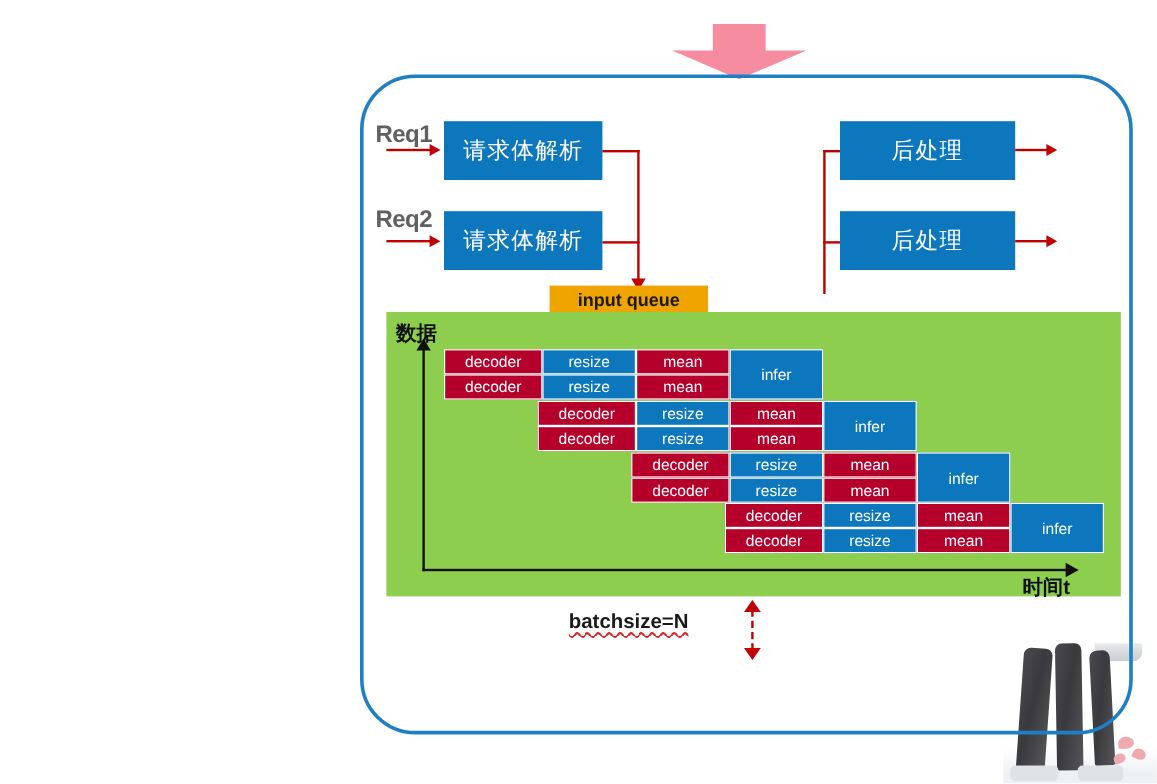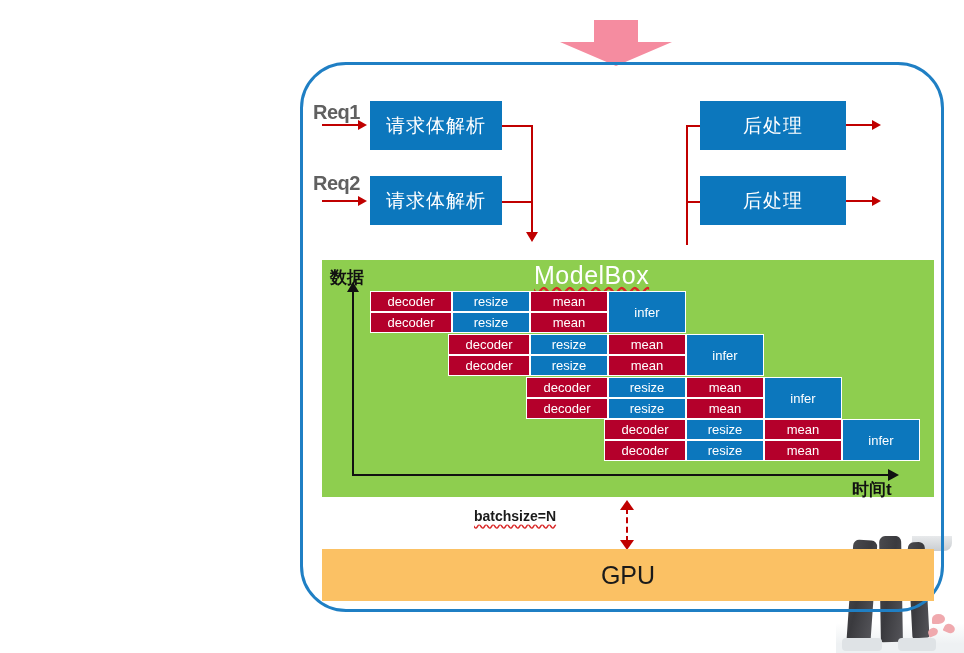--- a/index.html
+++ b/index.html
@@ -150,21 +150,21 @@
     display: flex; align-items: center; justify-content: center;
     font-size: 13px;
     white-space: nowrap;
   }
   .stage-cell.red  { background: #b4002b; }
   .stage-cell.blue { background: #0c77bd; }
 
   
   #batchsize-label {
     left: 474px; top: 508px;
-    color: #1a1a1a; font-size: 14px; font-weight: bold;
+    color: #1a1a1a; font-size: 17px; font-weight: bold;
     text-decoration: underline wavy #d92626;
     text-decoration-skip-ink: none;
     text-underline-offset: 3px;
   }
   #batch-dash {
     left: 626px; top: 508px;
     width: 0; height: 34px;
     border-left: 2px dashed #c00000;
   }
   .batch-head-up {
@@ -252,23 +252,23 @@
 
   <div class="abs" style="left:846px; top:120px; width:40px; height:10px;">
     <div class="ar-line" style="left:0; top:4px; width:28px; height:2px;"></div>
     <div class="ar-head-r" style="left:26px; top:0;"></div>
   </div>
   <div class="abs" style="left:846px; top:196px; width:40px; height:10px;">
     <div class="ar-line" style="left:0; top:4px; width:28px; height:2px;"></div>
     <div class="ar-head-r" style="left:26px; top:0;"></div>
   </div>
 
+  <div class="abs orange-label" style="left:458px; top:238px; width:132px; height:24px;">input queue</div>
 
   <div class="abs" id="modelbox-panel"></div>
-  <div class="abs" id="modelbox-title">ModelBox</div>
 
   <div class="abs" id="data-axis-label">数据</div>
   <div class="abs axis-line" style="left:352px; top:290px; width:2px; height:186px;"></div>
   <div class="abs axis-head-up" style="left:347px; top:282px;"></div>
   <div class="abs axis-line" style="left:352px; top:474px; width:538px; height:2px;"></div>
   <div class="abs axis-head-right" style="left:888px; top:469px;"></div>
   <div class="abs" id="time-axis-label">时间t</div>
 
   <div class="abs stage-cell red" style="left:370px; top:291px; width:82px; height:21px;">decoder</div>
   <div class="abs stage-cell red" style="left:370px; top:312px; width:82px; height:21px;">decoder</div>
@@ -300,15 +300,14 @@
   <div class="abs stage-cell blue" style="left:686px; top:440px; width:78px; height:21px;">resize</div>
   <div class="abs stage-cell red" style="left:764px; top:419px; width:78px; height:21px;">mean</div>
   <div class="abs stage-cell red" style="left:764px; top:440px; width:78px; height:21px;">mean</div>
   <div class="abs stage-cell blue" style="left:842px; top:419px; width:78px; height:42px;">infer</div>
 
   <div class="abs" id="batchsize-label">batchsize=N</div>
   <div class="abs batch-head-up"></div>
   <div class="abs" id="batch-dash"></div>
   <div class="abs batch-head-dn"></div>
 
-  <div class="abs" id="gpu-bar">GPU</div>
 
 </div>
 
 </body></html>

